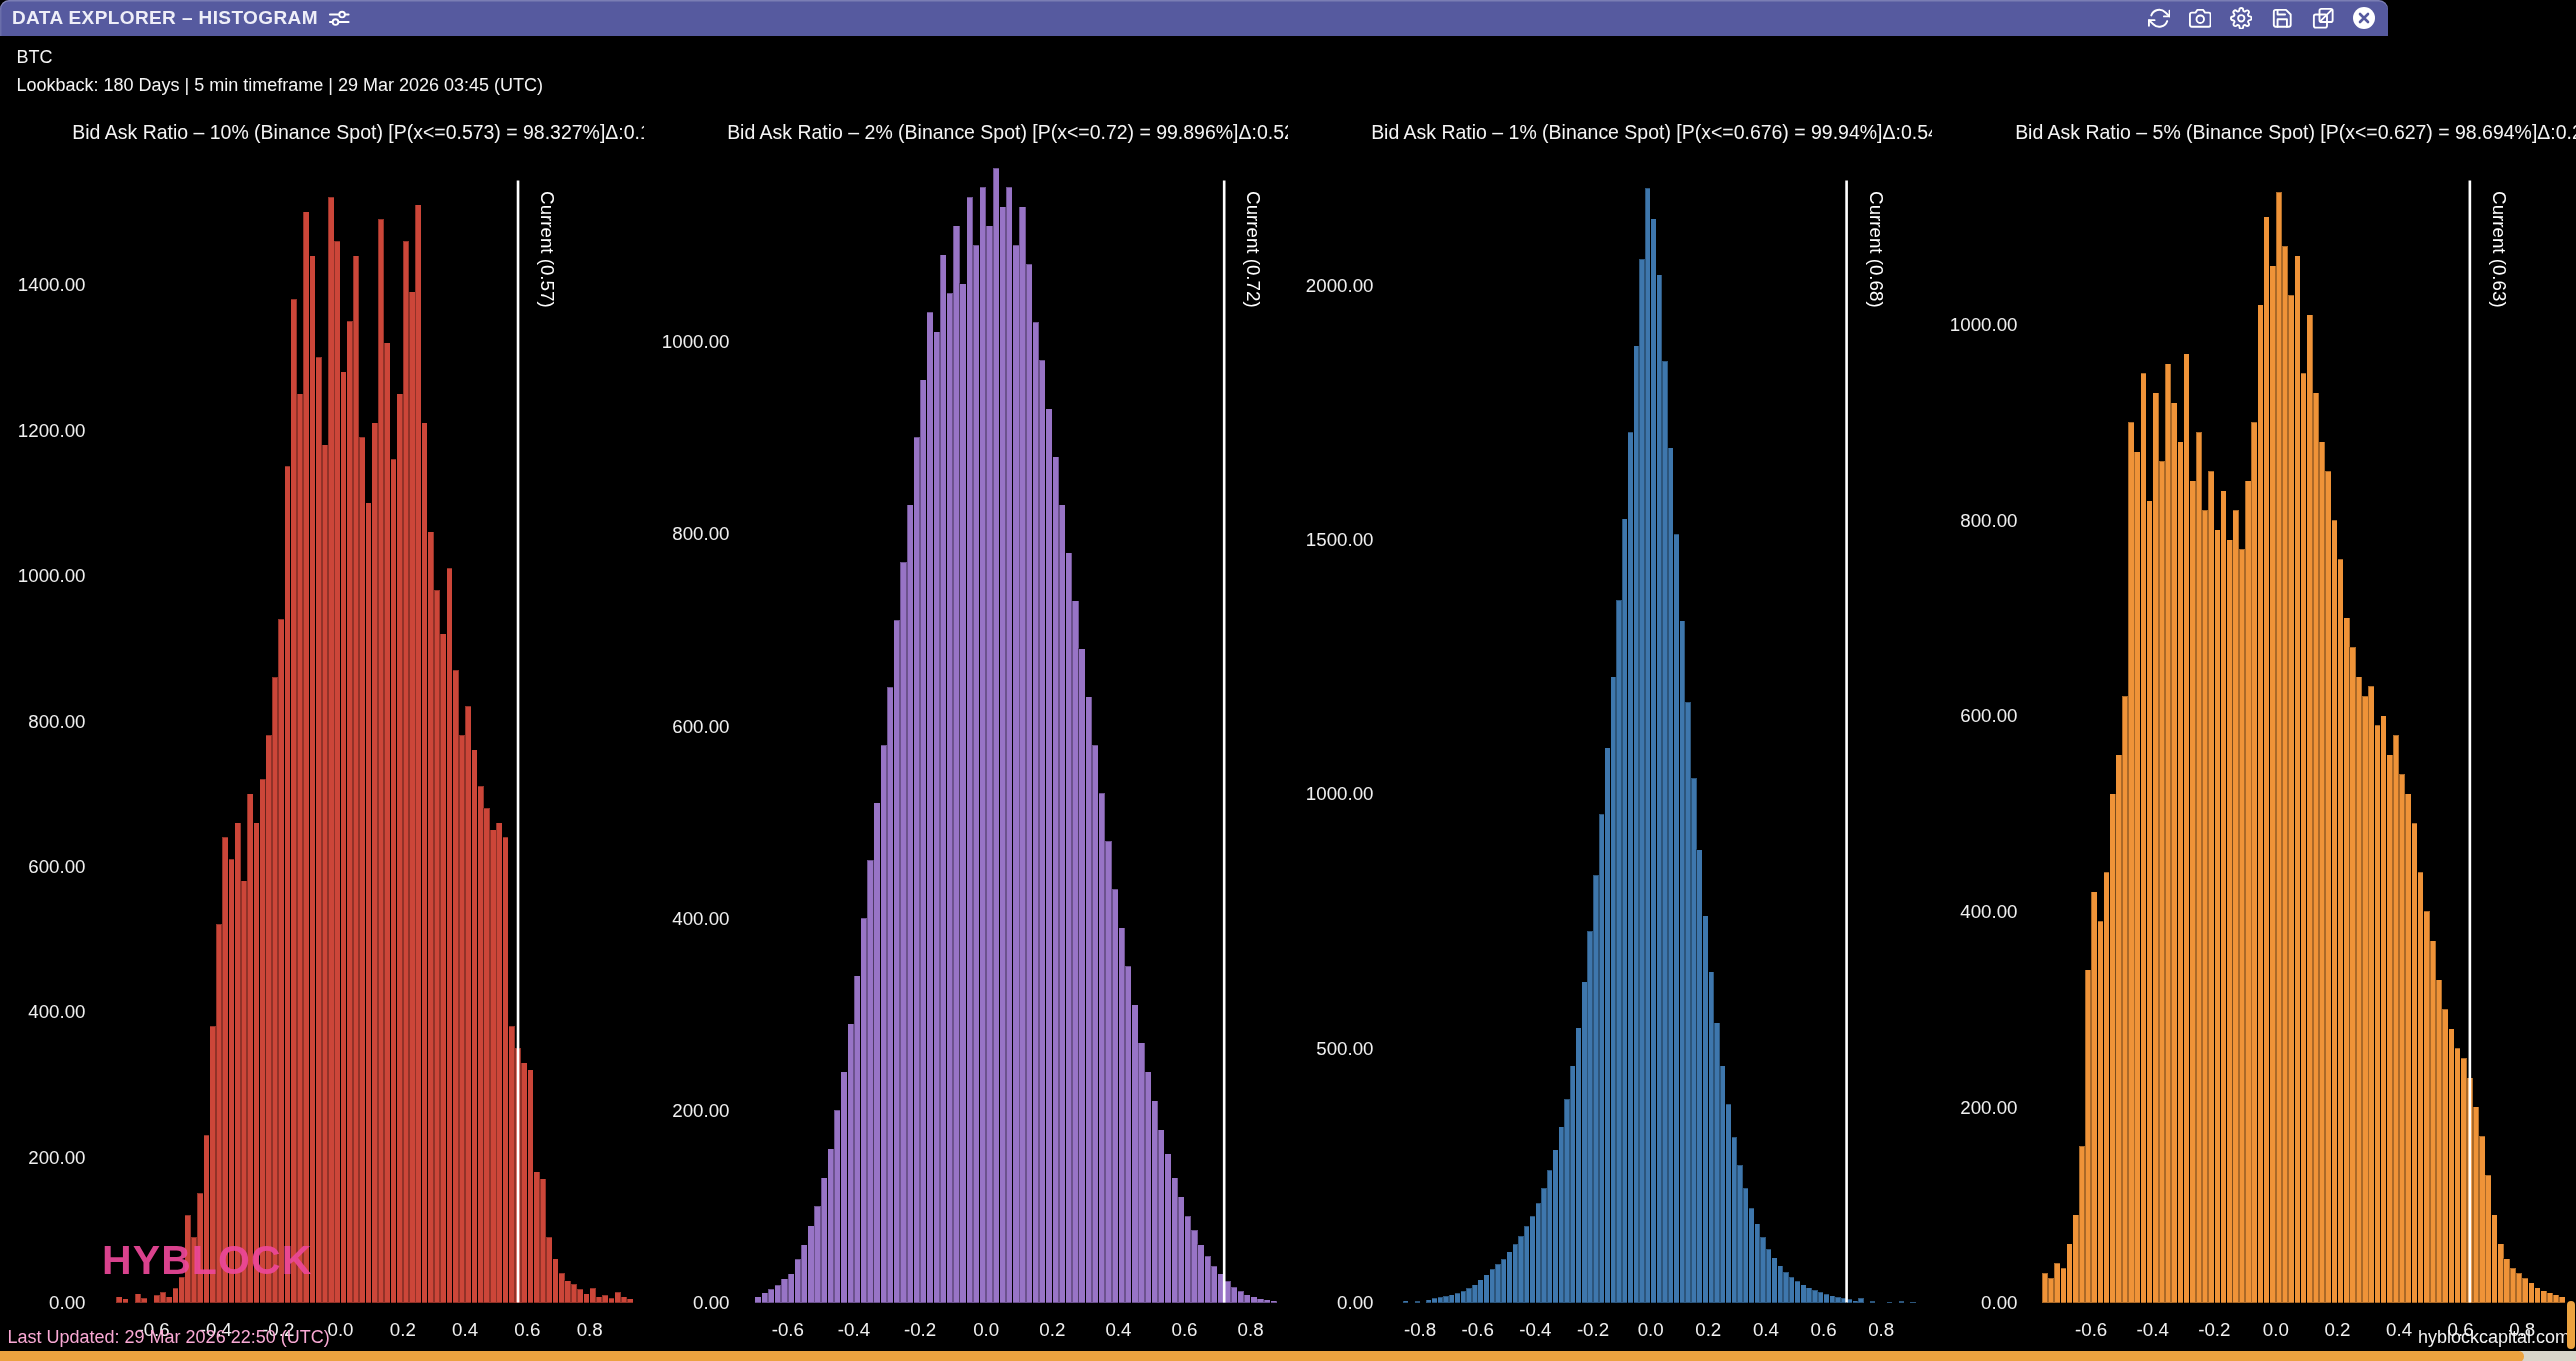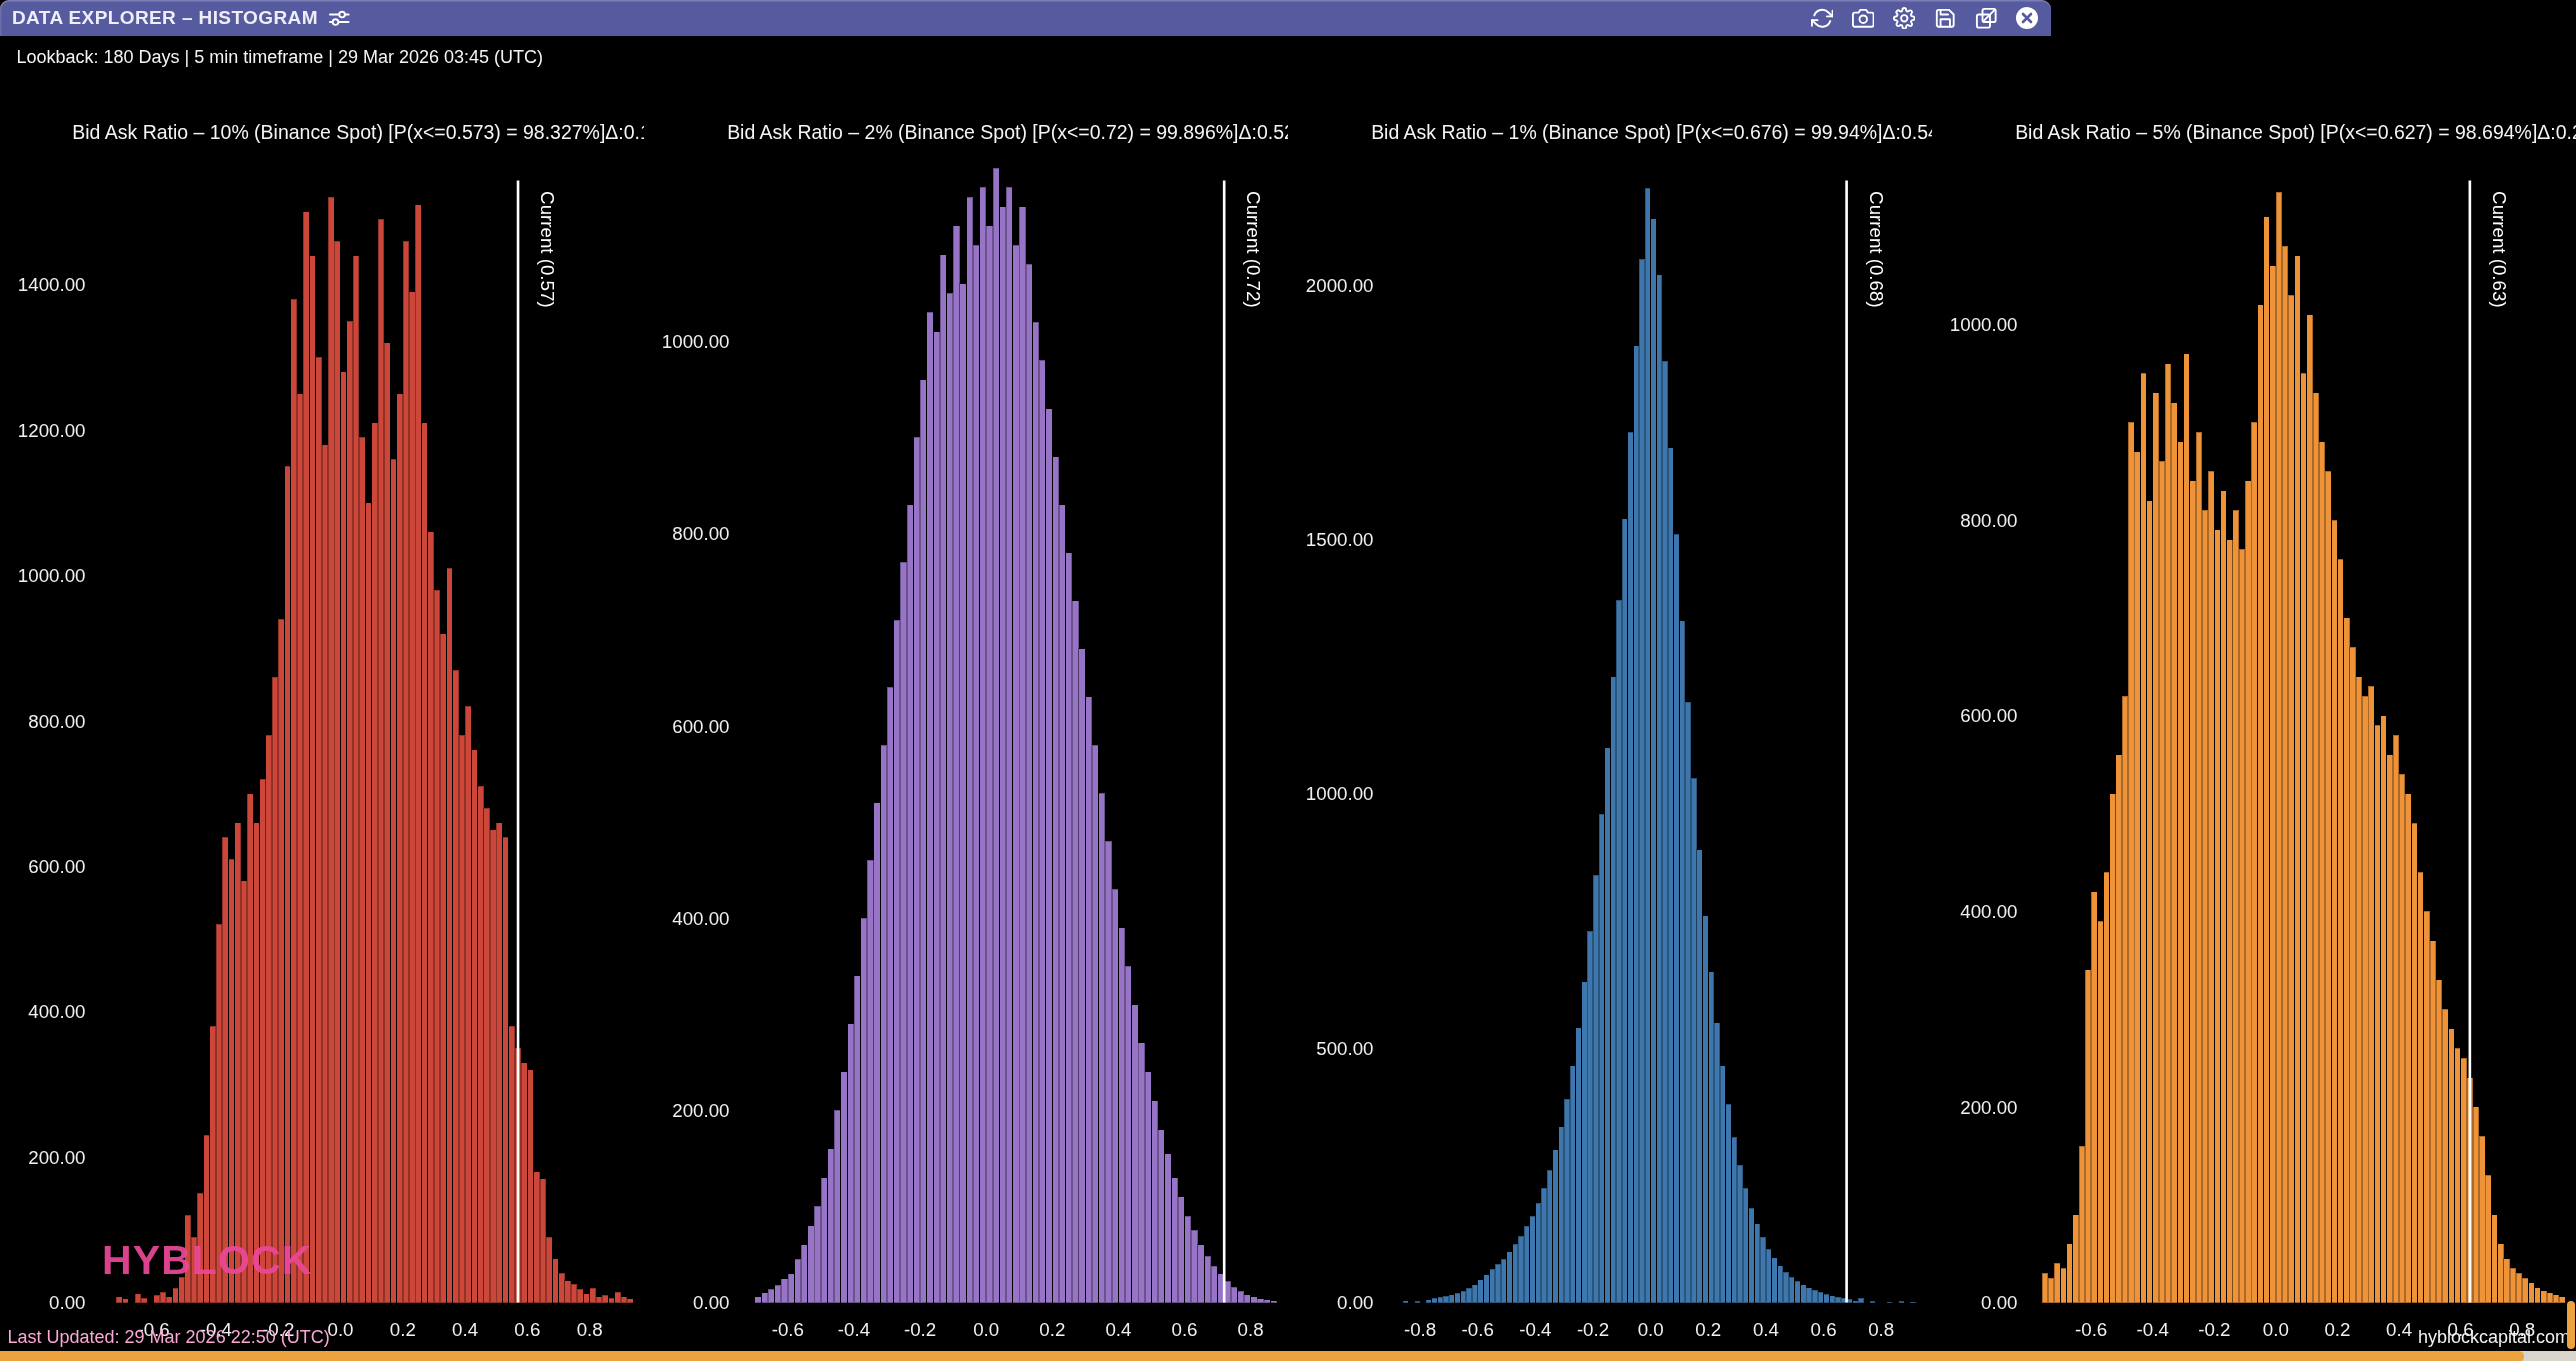--- a/index.html
+++ b/index.html
@@ -1,20 +1,20 @@
 <!DOCTYPE html>
 <html style="font-size:12px"><head>
 <meta charset="utf-8">
 <style>
   html,body{margin:0;padding:0;background:#000;}
   body{width:2576px;height:1361px;position:relative;overflow:hidden;
        font-family:"Liberation Sans",sans-serif;color:#fff;}
 
   
-  .titlebar{position:absolute;top:0;left:0;width:2051px;height:36px;
+  .titlebar{position:absolute;top:0;left:0;width:2388px;height:36px;
     background:#565a9f;border-radius:9px 9px 0 0;box-sizing:border-box;
     display:flex;align-items:center;padding:0 12px;
     box-shadow:inset 0 1.5px 0 rgba(255,255,255,.22), inset 1.5px 0 0 rgba(255,255,255,.12);}
   .tb-title{font-weight:bold;font-size:19px;letter-spacing:0.4px;color:#eeeef8;white-space:nowrap;}
   .tb-sliders{margin-left:10.5px;display:flex;align-items:center;}
   .tb-icons{margin-left:auto;display:flex;align-items:center;gap:17px;}
   .tb-btn{background:none;border:none;padding:0;margin:0;cursor:pointer;
     width:24px;height:24px;display:flex;align-items:center;justify-content:center;}
   .tb-btn svg{display:block;}
 
@@ -92,20 +92,21 @@
     <button class="tb-btn" title="Close">
       <svg width="24" height="24" viewBox="0 0 24 24">
         <circle cx="12" cy="12" r="11" fill="#fff"></circle>
         <path d="M8 8l8 8M16 8l-8 8" stroke="#565a9f" stroke-width="2.6" stroke-linecap="round"></path>
       </svg>
     </button>
   </div>
 </div>
 
 <div class="meta">
+  <div>BTC</div>
   <div>Lookback: 180 Days | 5 min timeframe | 29 Mar 2026 03:45 (UTC)</div>
 </div>
 
 <div id="charts">
     <div class="chart-col" style="left: 0px;">
       <svg width="644" height="1361" viewBox="0 0 859 1816">
         <text x="489.5" y="186" text-anchor="middle" font-size="26" fill="#f5f5f5">Bid Ask Ratio – 10% (Binance Spot) [P(x&lt;=0.573) = 98.327%]Δ:0.16</text>
         <g shape-rendering="crispEdges">
           <rect x="155.23641618497112" y="1730.2391163092918" width="7.712138728323703" height="7.7608836907081695" fill="#cc4639" stroke="rgba(0,0,0,0.38)" stroke-width="1"></rect>
           <rect x="163.54855491329482" y="1733.1494476933074" width="7.7121387283237315" height="4.850552306692634" fill="#cc4639" stroke="rgba(0,0,0,0.38)" stroke-width="1"></rect>

